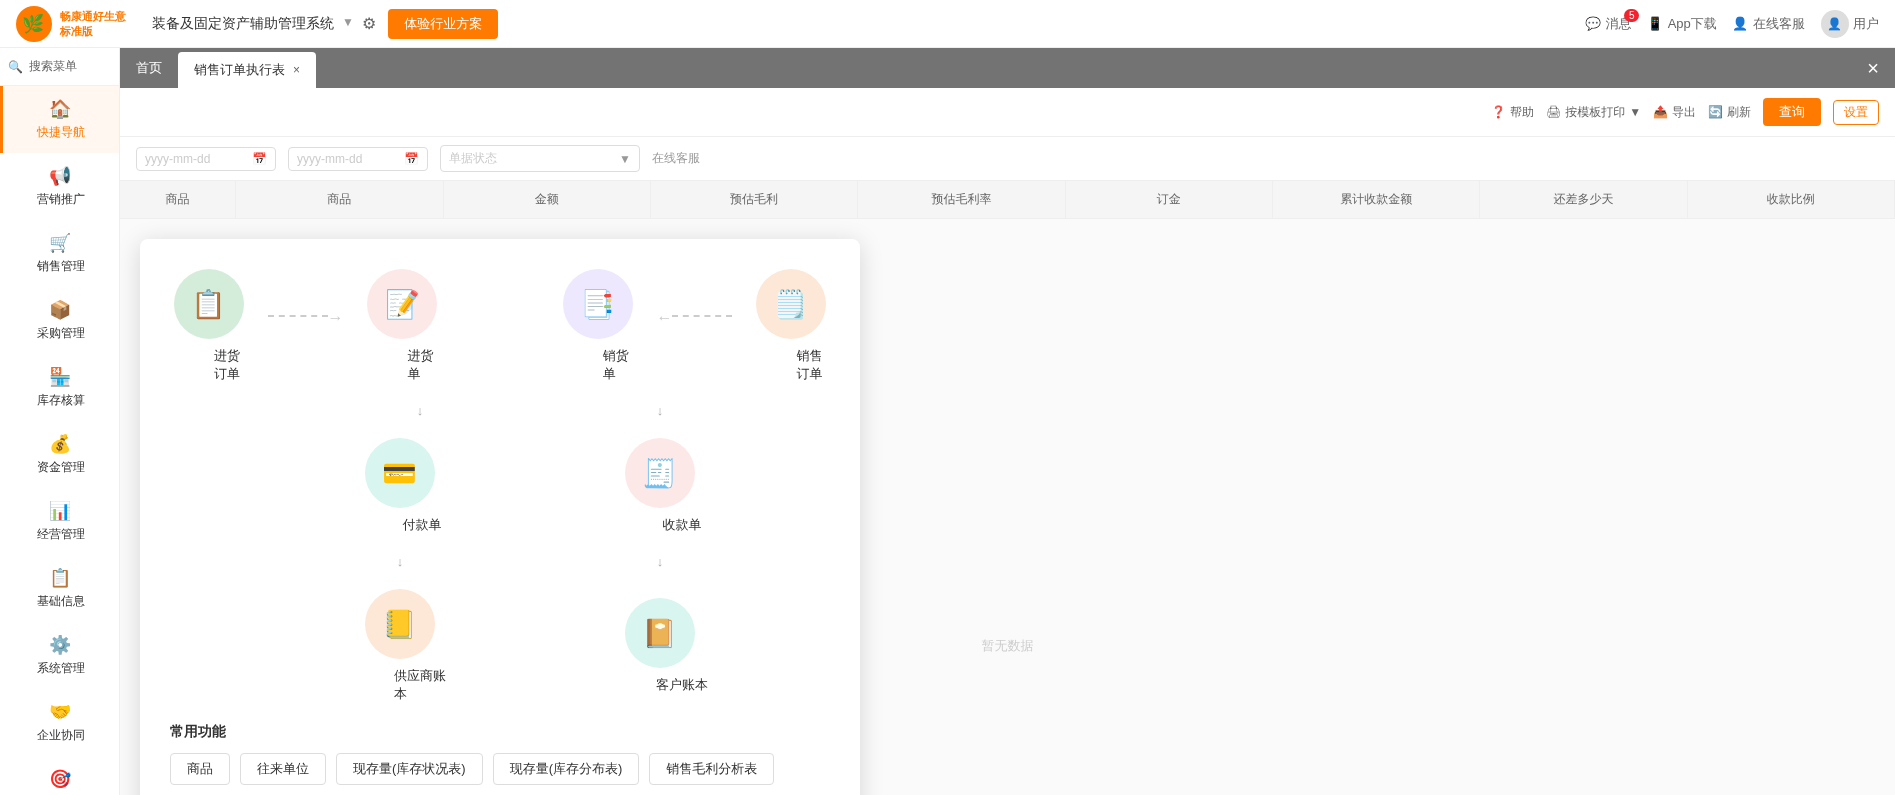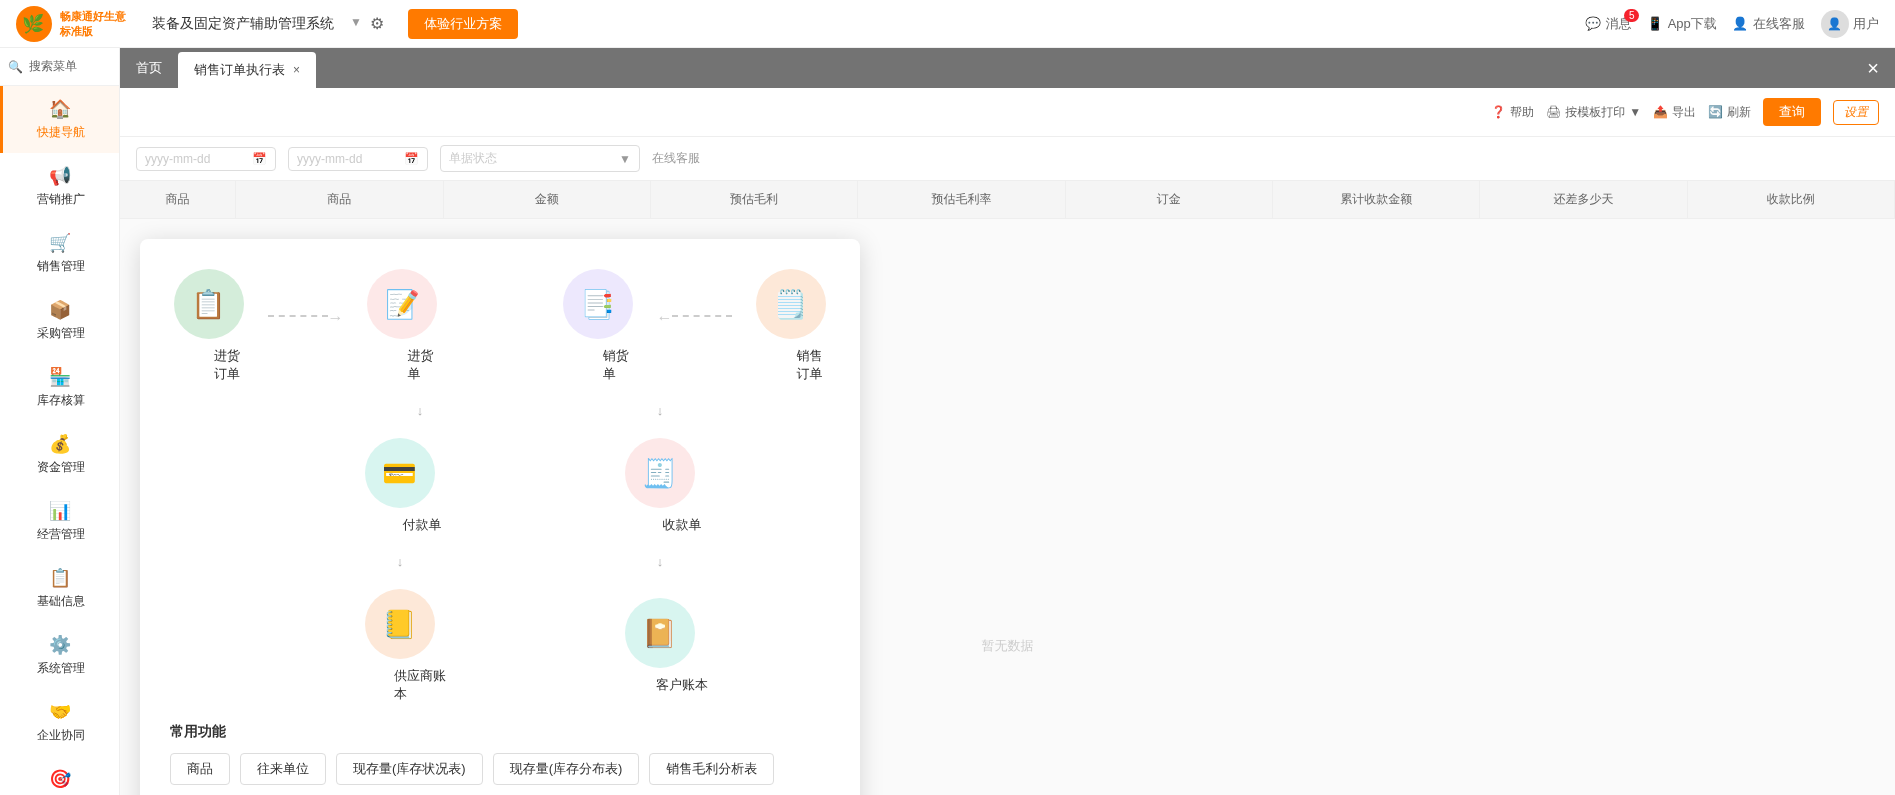--- a/index.html
+++ b/index.html
@@ -11,25 +11,25 @@
     .main-area { display: flex; flex: 1; overflow: hidden; }
     .sidebar { width: 120px; background: #fff; border-right: 1px solid #eee; display: flex; flex-direction: column; flex-shrink: 0; }
     .content-area { flex: 1; display: flex; flex-direction: column; overflow: hidden; }
     .tab-bar { height: 40px; background: #737373; display: flex; align-items: center; flex-shrink: 0; }
     .main-content { flex: 1; background: #f5f5f5; overflow: hidden; position: relative; }
 
     
     .logo-area { display: flex; align-items: center; gap: 8px; width: 120px; }
     .logo-icon { width: 36px; height: 36px; background: #ff7a00; border-radius: 50%; display: flex; align-items: center; justify-content: center; color: white; font-size: 18px; }
     .logo-text { font-size: 11px; color: #ff7a00; font-weight: bold; line-height: 1.3; }
-    .system-title-area { display: flex; align-items: flex-start; gap: 16px; margin-left: 16px; }
+    .system-title-area { display: flex; align-items: flex-start; gap: 8px; margin-left: 16px; }
     .system-title { font-size: 14px; color: #333; }
     .dropdown-arrow { color: #999; font-size: 12px; }
     .gear-icon { color: #666; font-size: 16px; cursor: pointer; margin-left: 8px; }
-    .experience-btn { background: #ff7a00; color: white; border: none; padding: 6px 16px; border-radius: 4px; cursor: pointer; font-size: 13px; margin-left: 24px; }
+    .experience-btn { background: #ff7a00; color: white; border: none; padding: 6px 16px; border-radius: 4px; cursor: pointer; font-size: 13px; margin-left: 12px; }
     .top-right { margin-left: auto; display: flex; align-items: center; gap: 16px; }
     .top-right-item { display: flex; align-items: center; gap: 4px; color: #666; font-size: 13px; cursor: pointer; position: relative; }
     .badge { background: #f5222d; color: white; border-radius: 10px; font-size: 10px; padding: 1px 5px; position: absolute; top: -6px; right: -8px; }
     .user-avatar { width: 28px; height: 28px; background: #ddd; border-radius: 50%; display: flex; align-items: center; justify-content: center; font-size: 12px; }
 
     
     .sidebar-search { padding: 10px 8px; border-bottom: 1px solid #f0f0f0; display: flex; align-items: center; gap: 6px; color: #666; cursor: pointer; font-size: 12px; }
     .sidebar-item { padding: 12px 8px; display: flex; flex-direction: column; align-items: center; gap: 4px; cursor: pointer; font-size: 12px; color: #333; border-left: 3px solid transparent; }
     .sidebar-item.active { background: #fff7f0; border-left-color: #ff7a00; color: #ff7a00; }
     .sidebar-icon { font-size: 18px; }
@@ -38,21 +38,21 @@
     .tab { padding: 0 16px; height: 40px; display: flex; align-items: center; font-size: 13px; cursor: pointer; position: relative; }
     .tab.home { color: white; background: transparent; }
     .tab.active { background: #fff; color: #333; border-radius: 4px 4px 0 0; margin-top: 4px; height: 36px; }
     .tab-close { margin-left: 8px; color: #666; font-size: 12px; cursor: pointer; }
 
     
     .content-toolbar { background: #fff; padding: 10px 16px; display: flex; align-items: center; gap: 12px; border-bottom: 1px solid #eee; flex-shrink: 0; }
     .toolbar-right { margin-left: auto; display: flex; align-items: center; gap: 12px; }
     .toolbar-btn { color: #666; font-size: 12px; cursor: pointer; display: flex; align-items: center; gap: 4px; }
     .query-btn { background: #ff7a00; color: white; border: none; padding: 5px 16px; border-radius: 4px; cursor: pointer; font-size: 13px; }
-    .set-btn { background: #fff; color: #ff7a00; border: 1px solid #ff7a00; padding: 3px 10px; border-radius: 4px; cursor: pointer; font-size: 12px; font-style: italic; }
+    .set-btn { background: #fff; color: #ff7a00; border: 1px solid #ff7a00; padding: 3px 10px; border-radius: 4px; cursor: pointer; font-size: 12px; }
 
     
     .filter-row { background: #fff; padding: 8px 16px; display: flex; align-items: center; gap: 12px; border-bottom: 1px solid #eee; flex-shrink: 0; }
     .date-input { border: 1px solid #ddd; border-radius: 4px; padding: 4px 8px; font-size: 12px; width: 140px; color: #999; display: flex; align-items: center; justify-content: space-between; gap: 32px; }
     .select-input { border: 1px solid #ddd; border-radius: 4px; padding: 4px 8px; font-size: 12px; width: 200px; color: #999; display: flex; align-items: center; justify-content: space-between; }
     .more-conditions { color: #999; font-size: 12px; cursor: pointer; }
 
     
     .table-header { background: #f5f5f5; display: flex; border-bottom: 1px solid #eee; }
     .th { padding: 10px 12px; font-size: 12px; color: #666; flex: 1; text-align: center; border-right: 1px solid #eee; }

